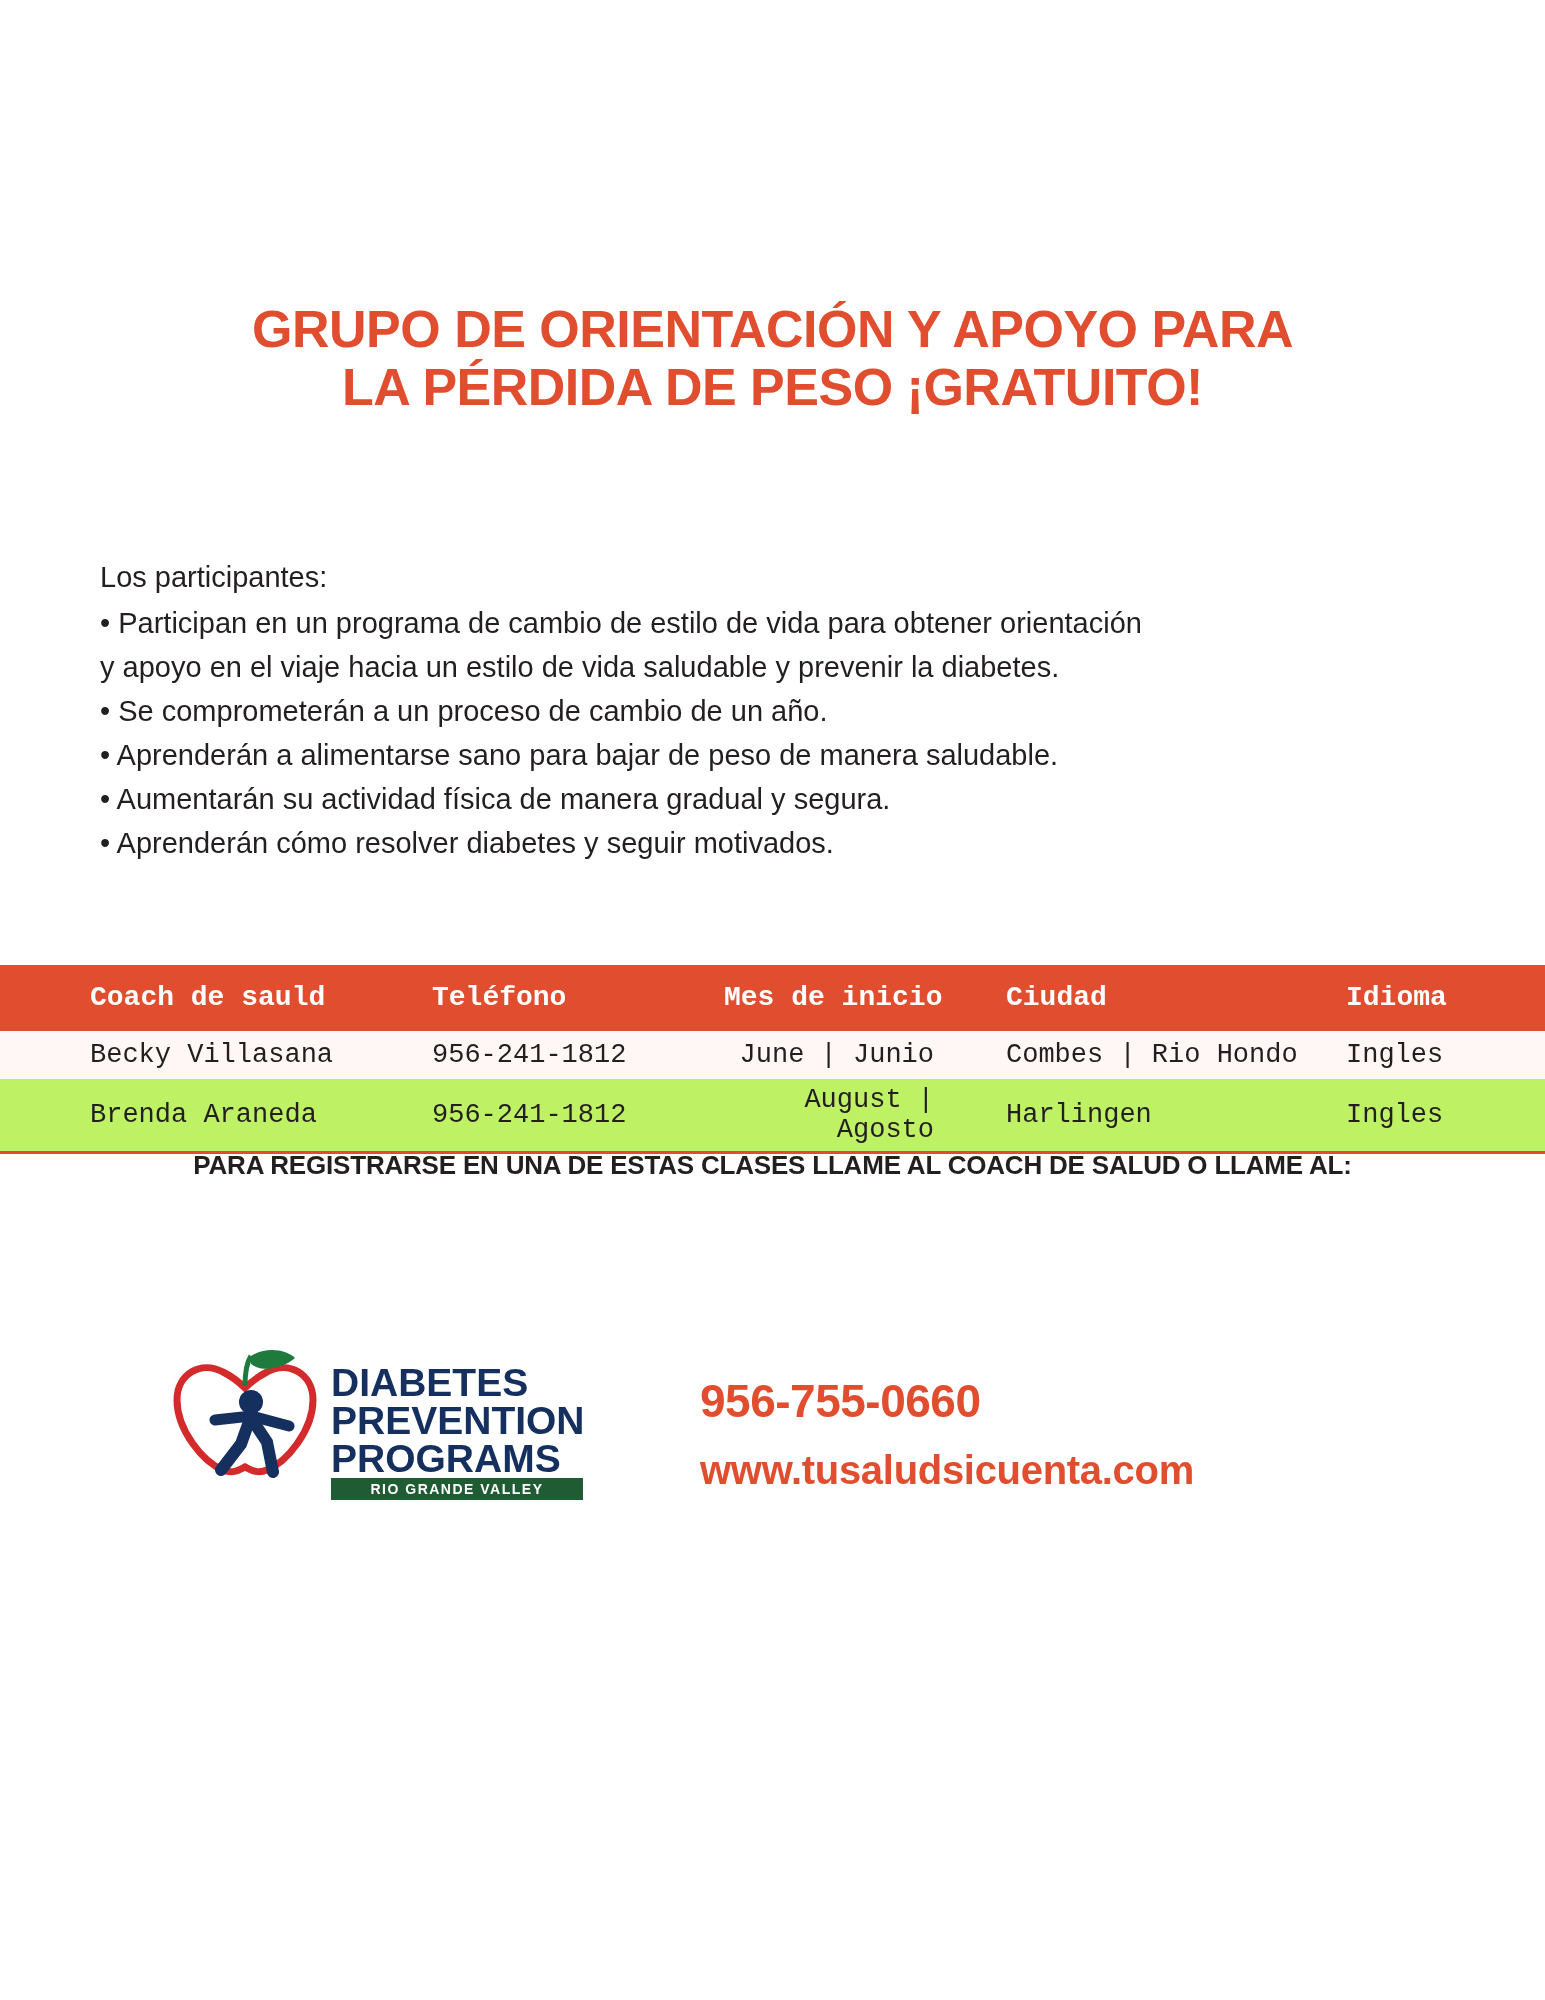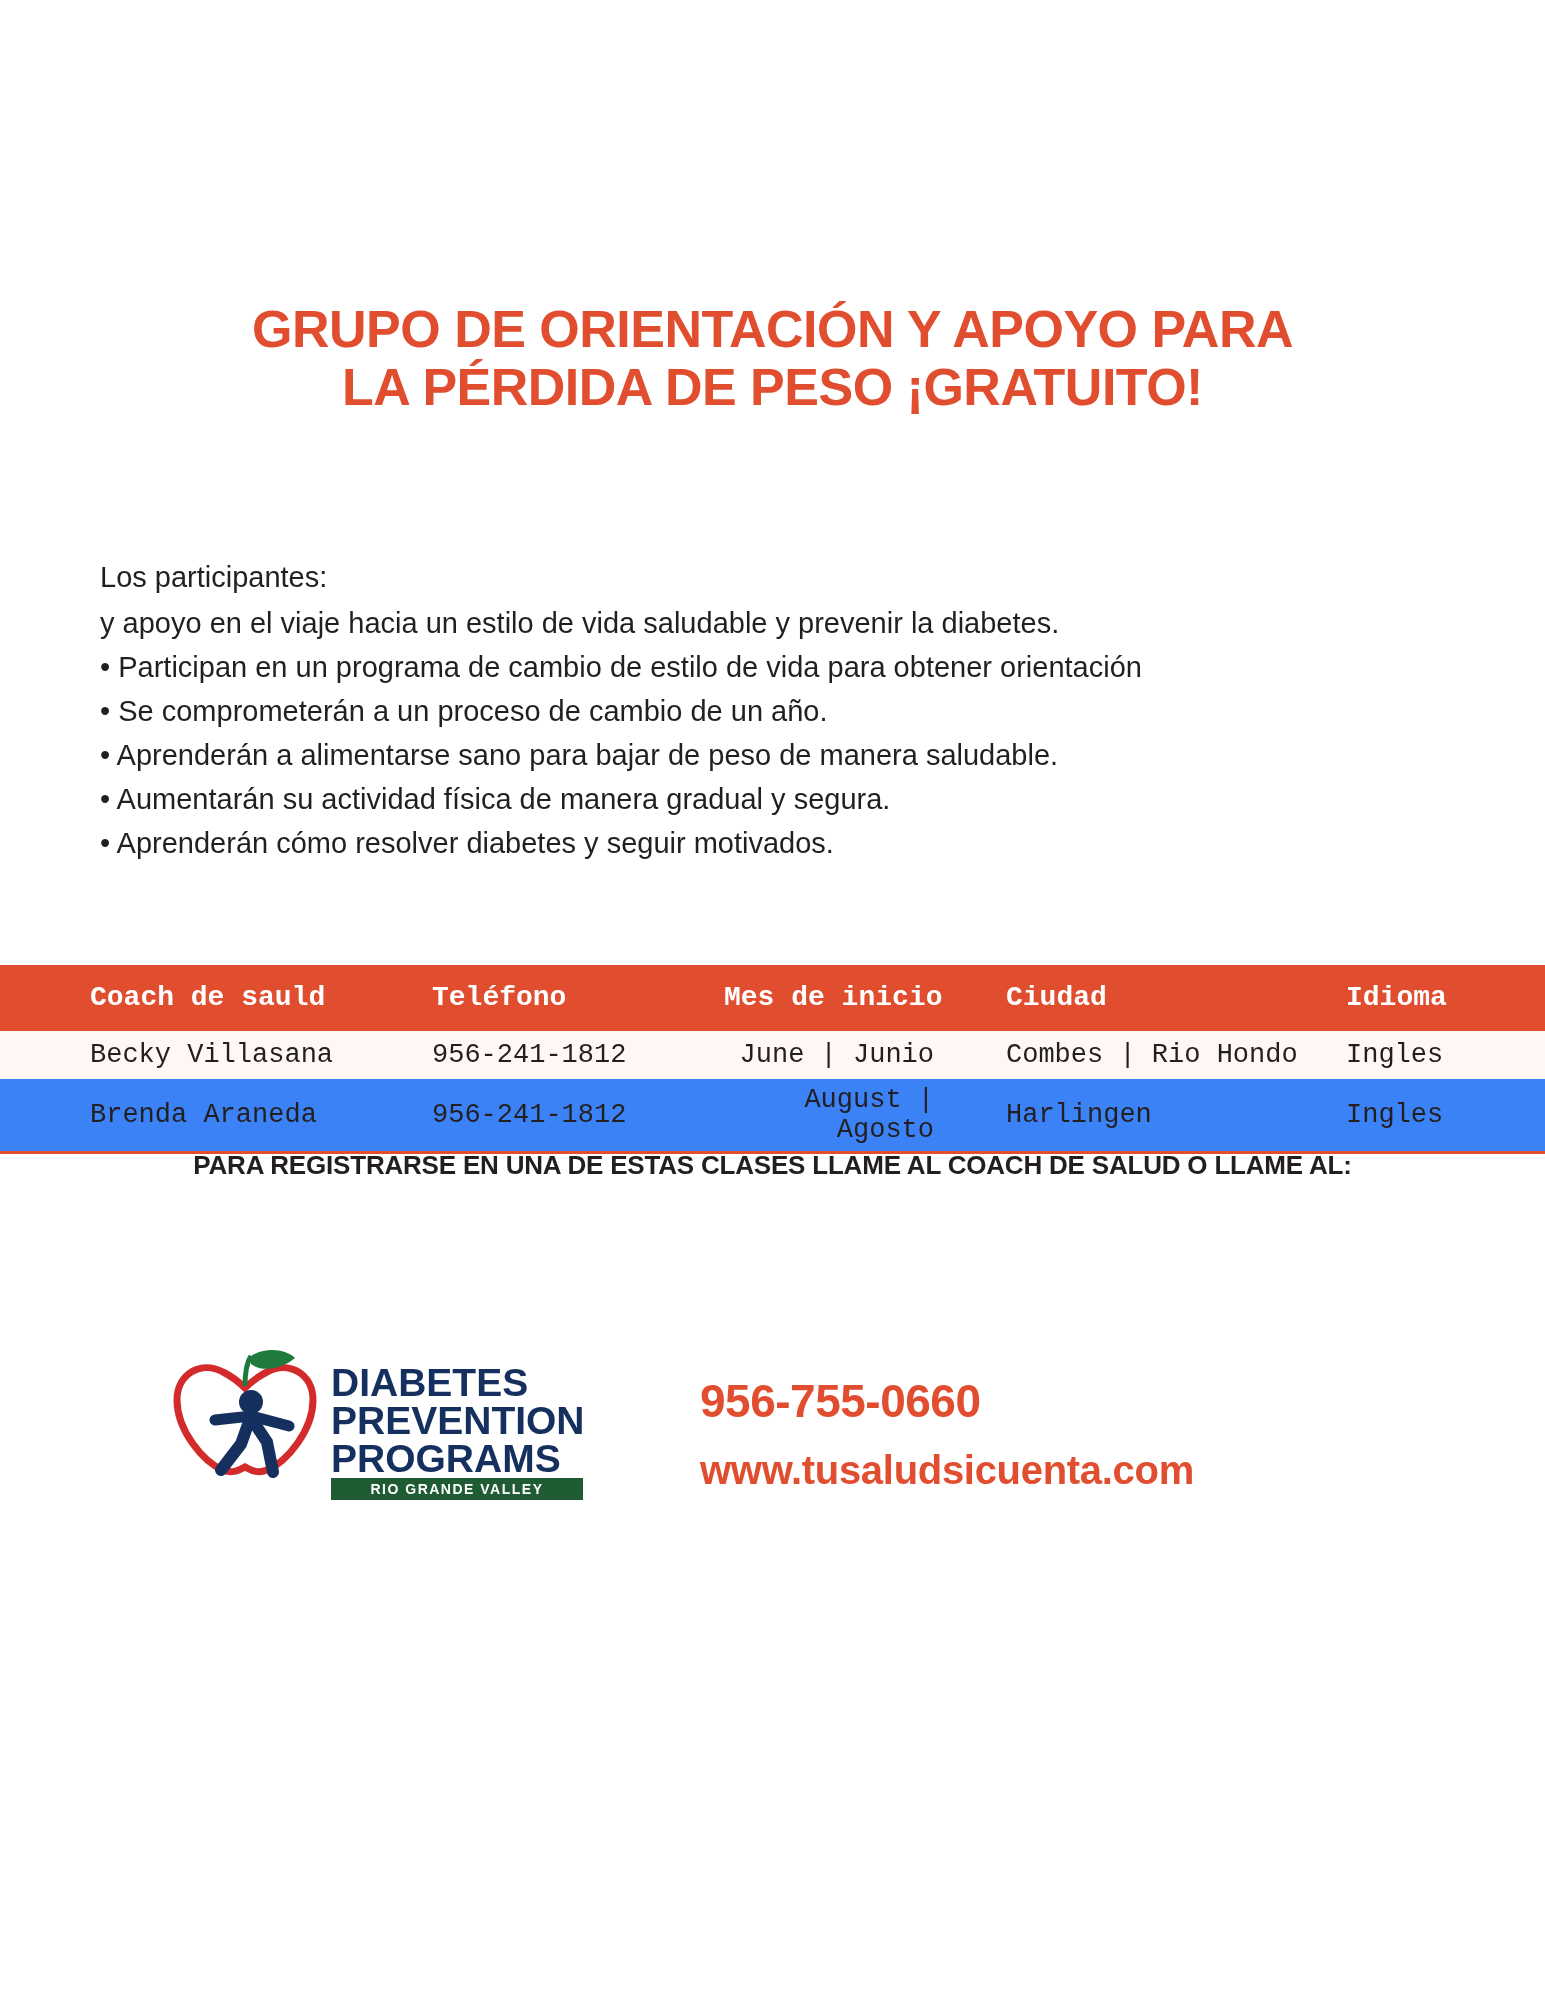--- a/index.html
+++ b/index.html
@@ -80,21 +80,21 @@
     height: 36px;
   }
   table.schedule tbody td {
     font-size: 27px;
     color: #231f20;
     padding: 6px 0 6px 0;
     background: #FFF7F5;
     height: 36px;
   }
   table.schedule tbody tr.alt td {
-    background: #3b82f6;
+    background: #bef264;
   }
   
   .c-coach  { width: 330px; padding-left: 90px !important; }
   .c-phone  { width: 280px; padding-left: 12px !important; }
   .c-month  { width: 270px; padding-left: 12px !important; }
   .c-city   { width: 330px; padding-left: 12px !important; }
   .c-lang   { width: 335px; padding-left: 10px !important; }
 
   td.c-coach { padding-left: 90px !important; }
   td.c-phone { padding-left: 12px !important; }
@@ -162,22 +162,22 @@
 
 <div class="page">
 
   <div class="title">
     <span class="line">GRUPO DE ORIENTACIÓN Y APOYO PARA</span>
     <span class="line">LA PÉRDIDA DE PESO ¡GRATUITO!</span>
   </div>
 
   <div class="body-copy">
     <p class="lead">Los participantes:</p>
+    <p>• Participan en un programa de cambio de estilo de vida para obtener orientación</p>
     <p>y apoyo en el viaje hacia un estilo de vida saludable y prevenir la diabetes.</p>
-    <p>• Participan en un programa de cambio de estilo de vida para obtener orientación</p>
     <p>• Se comprometerán a un proceso de cambio de un año.</p>
     <p>• Aprenderán a alimentarse sano para bajar de peso de manera saludable.</p>
     <p>• Aumentarán su actividad física de manera gradual y segura.</p>
     <p>• Aprenderán cómo resolver diabetes y seguir motivados.</p>
   </div>
 
   <div class="table-wrap">
     <table class="schedule">
       <thead>
         <tr>

